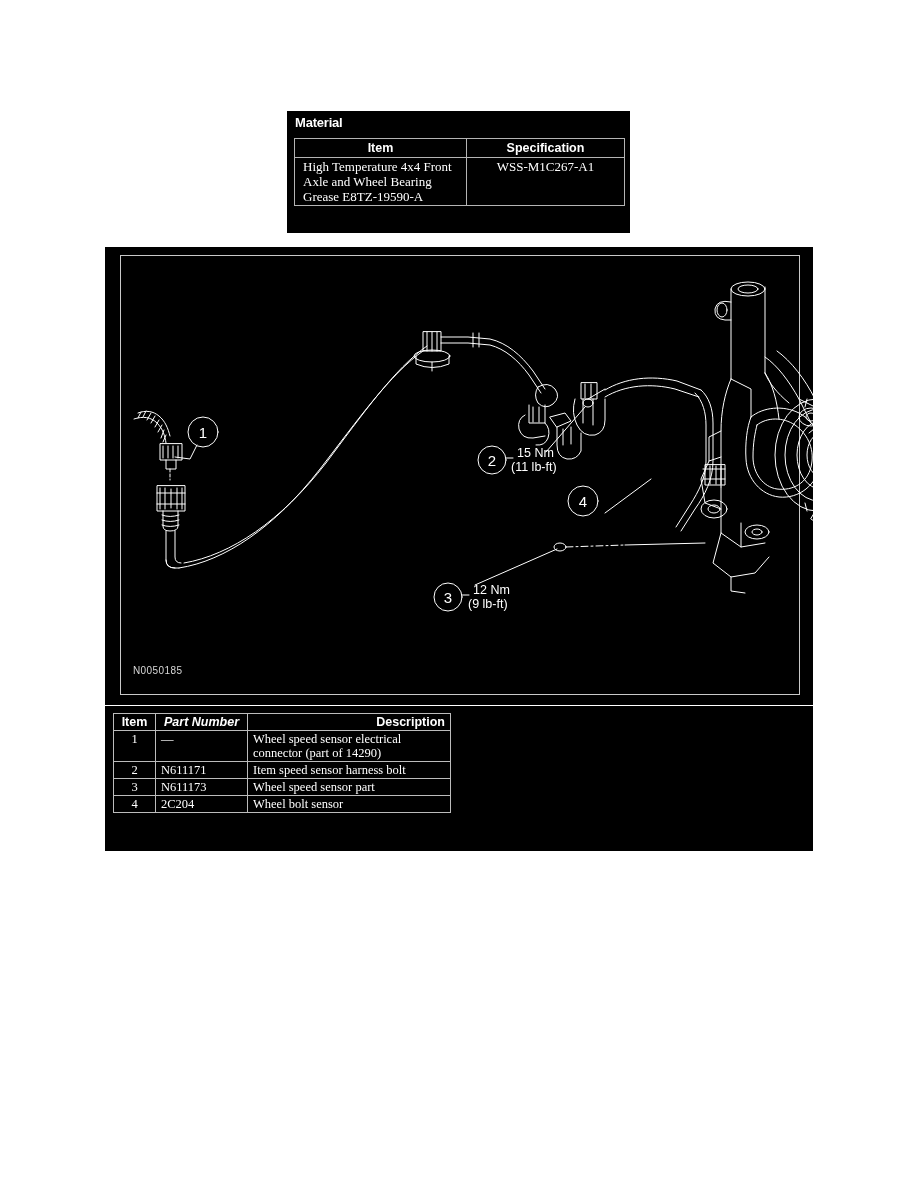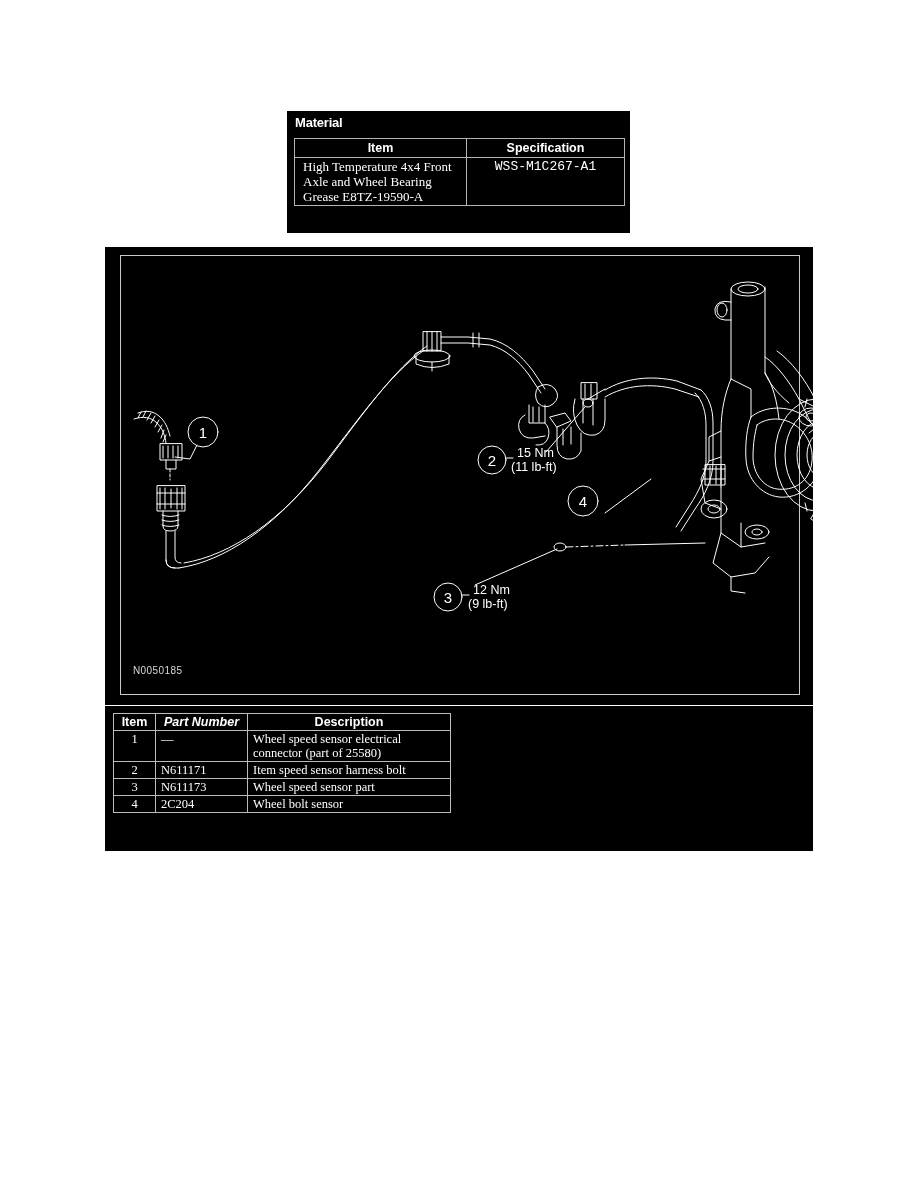--- a/index.html
+++ b/index.html
@@ -58,21 +58,20 @@
     text-align: center;
     padding: 2px 4px;
   }
   #material-table td {
     font-family: "Liberation Serif", serif;
     font-size: 13px;
     line-height: 15px;
   }
   #material-table td.spec-cell {
     text-align: center;
-    font-family: Liberation Mono, monospace;
   }
   .col-item { width: 172px; }
   .col-spec { width: 158px; }
 
   
   #figure-panel {
     position: absolute;
     left: 105px;
     top: 247px;
     width: 708px;
@@ -126,21 +125,21 @@
   #parts-table td {
     border: 1px solid #bcbcbc;
     color: #ffffff;
     background: #000000;
     vertical-align: top;
   }
   #parts-table th {
     font-family: "Liberation Sans", sans-serif;
     font-weight: bold;
     font-size: 12.5px;
-    text-align: center;
+    text-align: right;
     padding: 1px 5px;
   }
   #parts-table th.th-item { text-align: center; padding-left: 2px; padding-right: 2px; }
   #parts-table th.th-part { text-align: center; font-style: italic; }
   #parts-table td {
     font-family: "Liberation Serif", serif;
     font-size: 12.5px;
     line-height: 14px;
     padding: 1px 5px;
   }
@@ -369,21 +368,21 @@
       <tr>
         <th class="th-item">Item</th>
         <th class="th-part">Part Number</th>
         <th>Description</th>
       </tr>
     </thead>
     <tbody>
       <tr>
         <td class="cell-item">1</td>
         <td>—</td>
-        <td>Wheel speed sensor electrical connector (part of 25580)</td>
+        <td>Wheel speed sensor electrical connector (part of 14290)</td>
       </tr>
       <tr>
         <td class="cell-item">2</td>
         <td>N611171</td>
         <td>Item speed sensor harness bolt</td>
       </tr>
       <tr>
         <td class="cell-item">3</td>
         <td>N611173</td>
         <td>Wheel speed sensor part</td>

